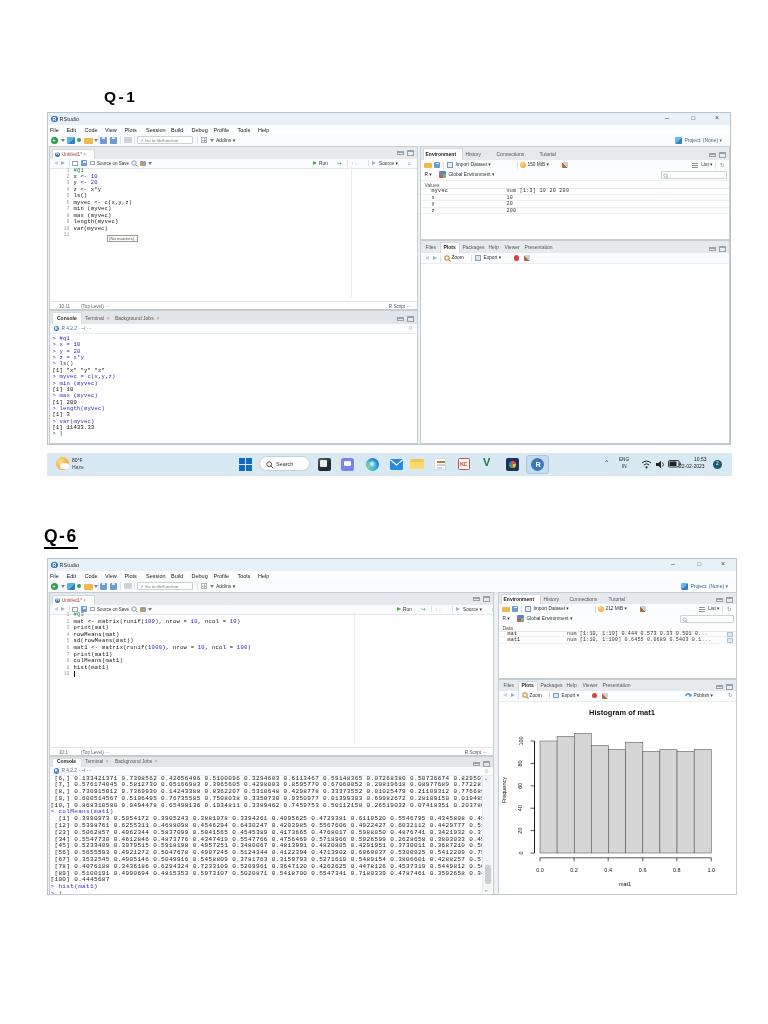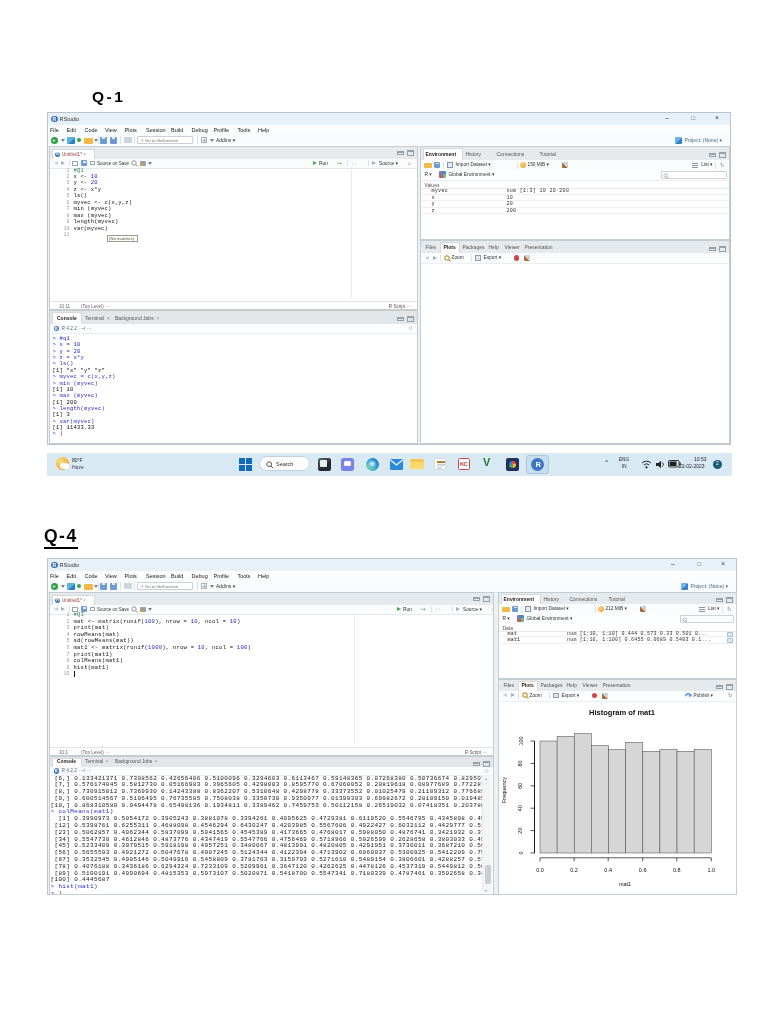--- a/index.html
+++ b/index.html
@@ -21,21 +21,21 @@
   .fold{position:absolute;background:#efba45;border-radius:1px;}
   .tri-r{width:0;height:0;border-top:2.5px solid transparent;border-bottom:2.5px solid transparent;border-left:4px solid #9fb0ba;}
   .tri-l{width:0;height:0;border-top:2.5px solid transparent;border-bottom:2.5px solid transparent;border-right:4px solid #c6cfd6;}
   .car{width:0;height:0;border-left:2px solid transparent;border-right:2px solid transparent;border-top:3px solid #7a848c;}
   .wbtn{position:absolute;color:#444;font-size:7px;line-height:7px;}
   .rlogo{position:absolute;background:#3a6fb7;border-radius:50%;color:#fff;font-weight:bold;text-align:center;}
   .pbtn1{position:absolute;width:7px;height:4px;border:1px solid #97a1a9;border-top-width:2px;box-sizing:border-box;}
   .pbtn2{position:absolute;width:7px;height:6px;border:1px solid #97a1a9;border-top-width:2px;box-sizing:border-box;}
 </style></head>
 <body>
-<div class="q" style="left:92px;top:89px;font-size:15.5px;letter-spacing:2.5px;padding-bottom:7px;text-align:center;">Q-1</div>
+<div class="q" style="left:104px;top:89px;font-size:15.5px;letter-spacing:2.5px;padding-bottom:7px;text-align:center;">Q-1</div>
 <div class="win" style="left:47px;top:112px;width:684px;height:333px;">
     <div class="tbar">
       <div class="rlogo" style="left:3px;top:2.5px;width:6.5px;height:6.5px;font-size:5px;line-height:7px;">R</div>
       <div class="t" style="left:11.5px;top:2.5px;font-size:5.5px;color:#333;">RStudio</div>
       <div class="wbtn" style="right:61px;top:1px;">–</div>
       <div class="wbtn" style="right:35px;top:1.5px;font-size:6px;">□</div>
       <div class="wbtn" style="right:11px;top:1px;">×</div>
     </div>
     <div class="menu">
       <span class="t" style="left:2px;top:1.5px;">File</span>
@@ -309,21 +309,21 @@
     <rect x="0.5" y="0.5" width="10.5" height="6.5" rx="1" fill="none" stroke="#222" stroke-width="0.9"></rect>
     <rect x="1.5" y="1.5" width="7" height="4.5" fill="#222"></rect>
     <rect x="11.5" y="2.5" width="1.2" height="3" fill="#222"></rect>
   </svg>
   <span class="t" style="left:647px;top:3.5px;font-size:5px;color:#222;">10:53</span>
   <span class="t" style="left:632px;top:10.5px;font-size:5px;color:#222;">22-02-2023</span>
   <div class="i" style="left:666px;top:7px;width:9px;height:9px;border-radius:50%;background:#1b5c74;"></div>
   <span class="t" style="left:669px;top:8.7px;font-size:4.8px;color:#fff;">2</span>
 </div>
 
-<div class="q" style="left:44px;top:528px;font-size:17.5px;letter-spacing:1.5px;padding-bottom:1px;">Q-4</div>
+<div class="q" style="left:44px;top:528px;font-size:17.5px;letter-spacing:1.5px;padding-bottom:1px;">Q-6</div>
 <div class="win" style="left:47px;top:558px;width:690px;height:337px;">
     <div class="tbar">
       <div class="rlogo" style="left:3px;top:2.5px;width:6.5px;height:6.5px;font-size:5px;line-height:7px;">R</div>
       <div class="t" style="left:11.5px;top:2.5px;font-size:5.5px;color:#333;">RStudio</div>
       <div class="wbtn" style="right:61px;top:1px;">–</div>
       <div class="wbtn" style="right:35px;top:1.5px;font-size:6px;">□</div>
       <div class="wbtn" style="right:11px;top:1px;">×</div>
     </div>
     <div class="menu">
       <span class="t" style="left:2px;top:1.5px;">File</span>

